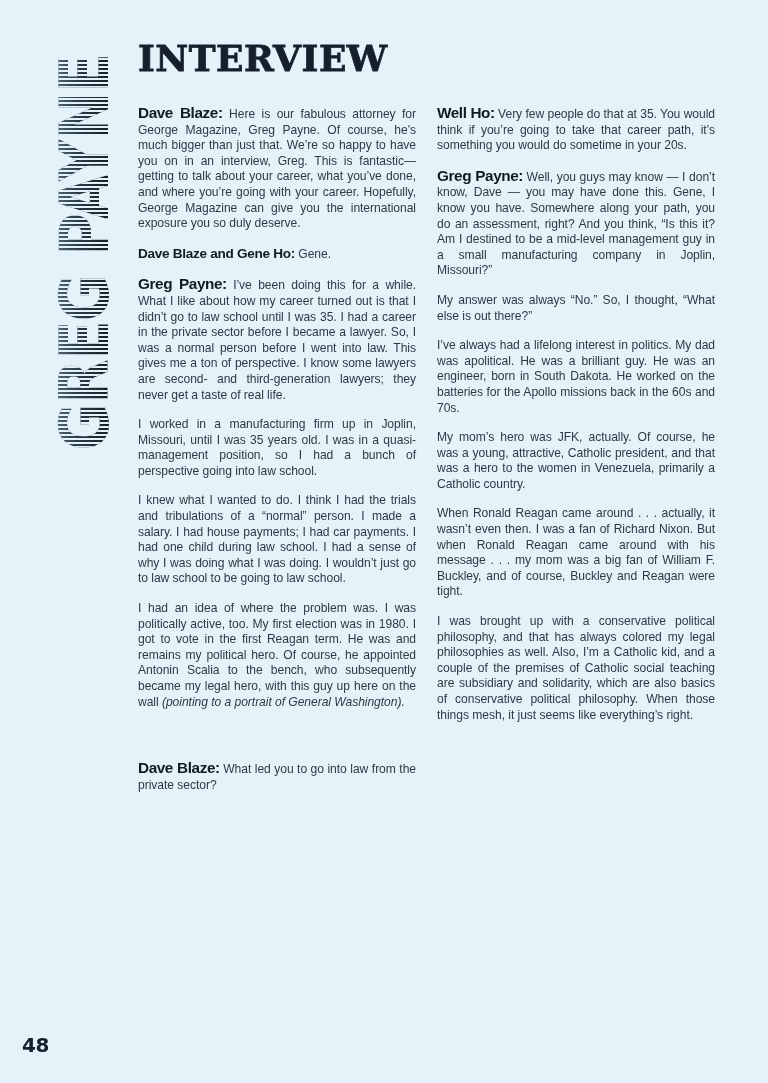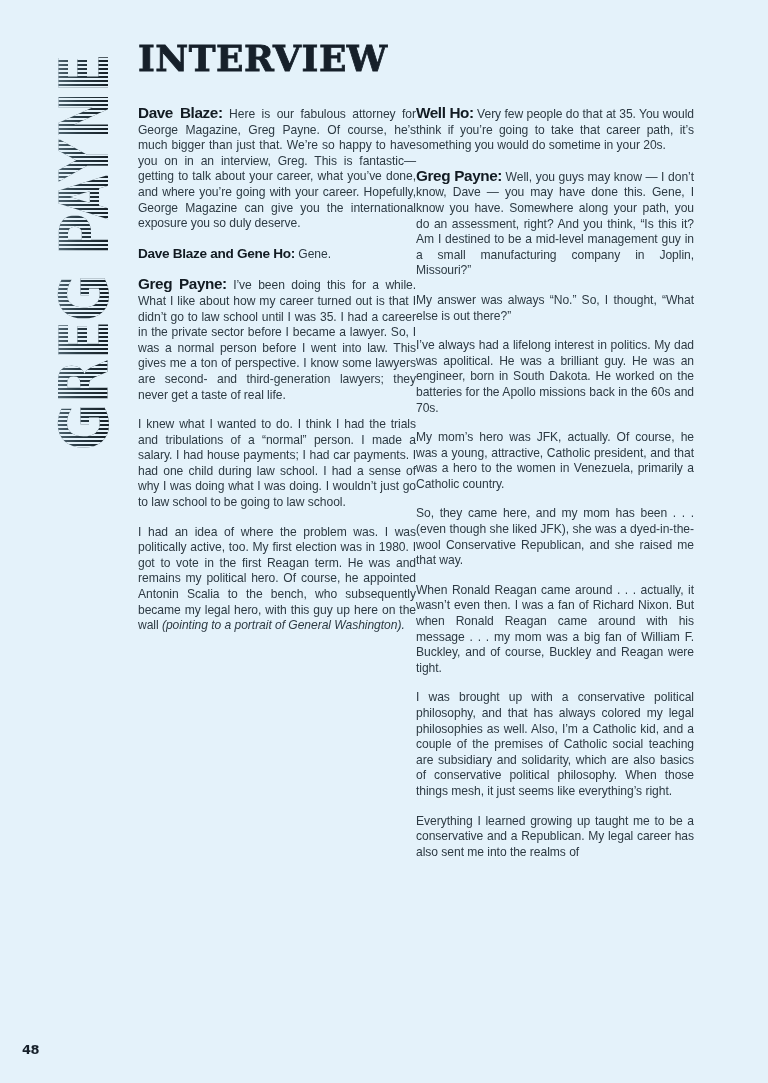--- a/index.html
+++ b/index.html
@@ -65,21 +65,21 @@
     transform:scaleY(1.18);
   }
 
   
   .page-number {
     position:absolute;
     left:22px;
     bottom:26px;
     font-family:"DejaVu Sans", sans-serif;
     font-weight:700;
-    font-size:13px;
+    font-size:20px;
     color:#16202a;
     letter-spacing:-0.5px;
   }
 
   
   .content {
     position:absolute;
     left:138px;
     top:40px;
     width:578px;
@@ -91,20 +91,21 @@
     font-size:36px;
     line-height:1;
     letter-spacing:0.5px;
     color:#16202a;
     margin-bottom:29px;
     -webkit-text-stroke:0.8px #16202a;
   }
 
   .columns {
     display:flex;
+    gap:21px;
     align-items:flex-start;
   }
 
   .col {
     width:278px;
     flex:0 0 278px;
   }
 
   p.para {
     font-size:12.1px;
@@ -151,32 +152,32 @@
 
   <div class="content">
 
     <div class="headline">INTERVIEW</div>
 
     <div class="columns">
       <div class="col" id="col-left">
           <p class="para"><span class="speaker">Dave Blaze:</span><span> Here is our fabulous attorney for George Magazine, Greg Payne. Of course, he’s much bigger than just that. We’re so happy to have you on in an interview, Greg. This is fantastic—getting to talk about your career, what you’ve done, and where you’re going with your career. Hopefully, George Magazine can give you the international exposure you so duly deserve.</span></p>
           <p class="para"><span class="speaker-sm">Dave Blaze and Gene Ho:</span><span> Gene.</span></p>
           <p class="para"><span class="speaker">Greg Payne:</span><span> I’ve been doing this for a while. What I like about how my career turned out is that I didn’t go to law school until I was 35. I had a career in the private sector before I became a lawyer. So, I was a normal person before I went into law. This gives me a ton of perspective. I know some lawyers are second- and third-generation lawyers; they never get a taste of real life.</span></p>
+          <p class="para"><span>I worked in a manufacturing firm up in Joplin, Missouri, until I was 35 years old. I was in a quasi-management position, so I had a bunch of perspective going into law school.</span></p>
           <p class="para"><span>I knew what I wanted to do. I think I had the trials and tribulations of a “normal” person. I made a salary. I had house payments; I had car payments. I had one child during law school. I had a sense of why I was doing what I was doing. I wouldn’t just go to law school to be going to law school.</span></p>
           <p class="para"><span>I had an idea of where the problem was. I was politically active, too. My first election was in 1980. I got to vote in the first Reagan term. He was and remains my political hero. Of course, he appointed Antonin Scalia to the bench, who subsequently became my legal hero, with this guy up here on the wall </span><span class="stage">(pointing to a portrait of General Washington).</span></p>
           <div class="gap-lg"></div>
+          <p class="para"><span class="speaker">Dave Blaze:</span><span> What led you to go into law from the private sector?</span></p>
         </div>
       <div class="col" id="col-right">
           <p class="para"><span class="speaker">Well Ho:</span><span> Very few people do that at 35. You would think if you’re going to take that career path, it’s something you would do sometime in your 20s.</span></p>
           <p class="para"><span class="speaker">Greg Payne:</span><span> Well, you guys may know — I don’t know, Dave — you may have done this. Gene, I know you have. Somewhere along your path, you do an assessment, right? And you think, “Is this it? Am I destined to be a mid-level management guy in a small manufacturing company in Joplin, Missouri?”</span></p>
           <p class="para"><span>My answer was always “No.” So, I thought, “What else is out there?”</span></p>
           <p class="para"><span>I’ve always had a lifelong interest in politics. My dad was apolitical. He was a brilliant guy. He was an engineer, born in South Dakota. He worked on the batteries for the Apollo missions back in the 60s and 70s.</span></p>
           <p class="para"><span>My mom’s hero was JFK, actually. Of course, he was a young, attractive, Catholic president, and that was a hero to the women in Venezuela, primarily a Catholic country.</span></p>
-          <p class="para"><span>So, they came here, and my mom has been . . . (even though she liked JFK), she was a dyed-in-the-wool Conservative Republican, and she raised me that way.</span></p>
           <p class="para"><span>When Ronald Reagan came around . . . actually, it wasn’t even then. I was a fan of Richard Nixon. But when Ronald Reagan came around with his message . . . my mom was a big fan of William F. Buckley, and of course, Buckley and Reagan were tight.</span></p>
           <p class="para"><span>I was brought up with a conservative political philosophy, and that has always colored my legal philosophies as well. Also, I’m a Catholic kid, and a couple of the premises of Catholic social teaching are subsidiary and solidarity, which are also basics of conservative political philosophy. When those things mesh, it just seems like everything’s right.</span></p>
-          <p class="para"><span>Everything I learned growing up taught me to be a conservative and a Republican. My legal career has also sent me into the realms of</span></p>
         </div>
     </div>
 
   </div>
 
 </div>
 
 </body></html>

